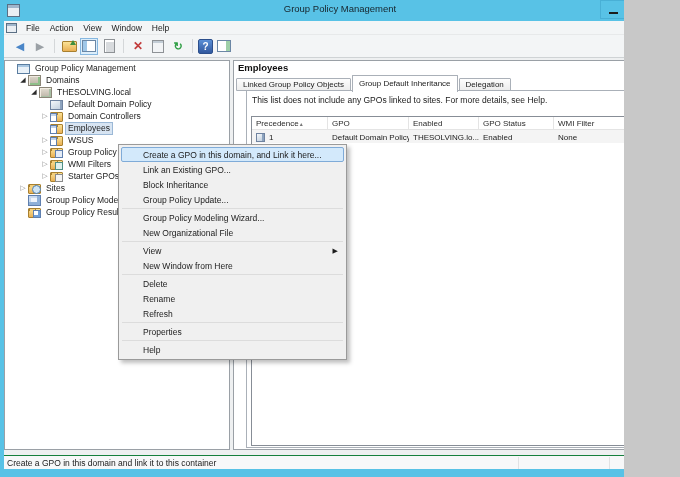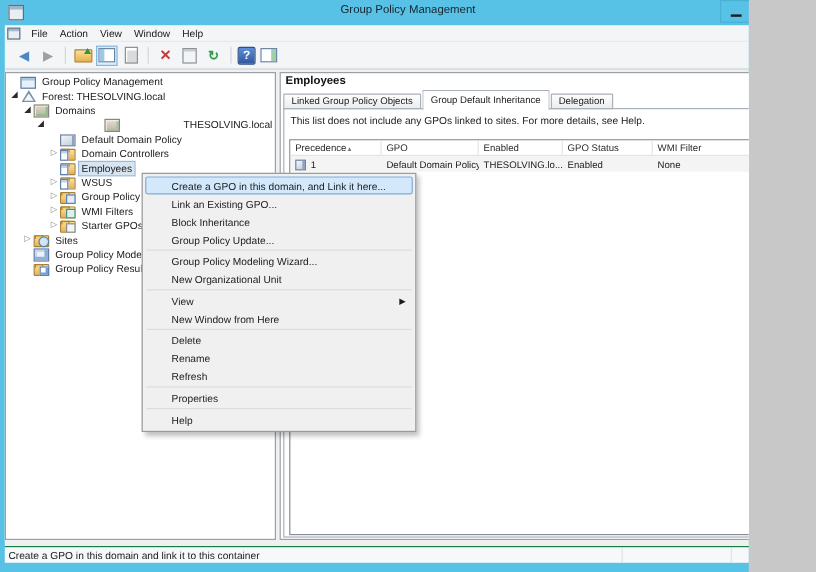--- a/index.html
+++ b/index.html
@@ -78,21 +78,21 @@
   .ic-folder-starter::after{content:"";position:absolute;right:-1px;bottom:-1px;width:6px;height:6px;background:#f4f4f4;border:1px solid #8a8a8a;}
   .ic-sites::after{content:"";position:absolute;right:-1px;bottom:-1px;width:7px;height:7px;background:#cfe4f4;border:1px solid #4f7fae;border-radius:50%;}
   .ic-results::after{content:"";position:absolute;right:-1px;bottom:-1px;width:6px;height:6px;background:#fff;border:1px solid #5f7fae;box-shadow:inset -2px -2px 0 #6f9fd8;}
   .ic-modeling{background:#eef3fa;border:1px solid #5f7fae;height:11px;box-shadow:inset -3px -3px 0 #8fb0d8,inset 2px 2px 0 #c8d9ee;}
 
   
   .pane-title{position:absolute;left:4px;top:1px;font-size:9.5px;font-weight:bold;color:#111;}
   #tabs{position:absolute;left:2px;top:13px;height:17px;display:flex;align-items:flex-end;z-index:2;}
   .tab{font-size:8px;color:#1b1b1b;background:linear-gradient(#fdfdfd,#ededed);border:1px solid #aab0b8;padding:1px 6px 1px;height:13px;margin-right:1px;border-radius:1px 1px 0 0;}
   .tab.active{background:#fff;height:17px;padding-top:3px;border-bottom:none;margin-bottom:-1px;z-index:3;position:relative;}
-  .tab-panel{position:absolute;left:2px;top:29px;width:433px;height:358px;background:#fff;border:1px solid #aab0b8;}
+  .tab-panel{position:absolute;left:12px;top:29px;width:433px;height:358px;background:#fff;border:1px solid #aab0b8;}
   .tab-hint{position:absolute;left:5px;top:4px;font-size:8.5px;color:#1b1b1b;}
 
   .listview{position:absolute;left:4px;top:25px;width:425px;height:330px;border:1px solid #878d96;background:#fff;overflow:hidden;}
   #lvh{display:flex;height:13px;border-bottom:1px solid #e4e4e4;background:#fff;}
   .lv-th{border-right:1px solid #e4e4e4;font-size:8px;color:#2a2a2a;padding:1px 0 0 4px;white-space:nowrap;overflow:hidden;display:flex;align-items:center;}
   .lv-th.filler{flex:1;border-right:none;}
   .sort-arrow{margin-left:1px;font-size:6px;color:#777;}
   .sort-arrow::before{content:"\25B4";}
   .lv-row{display:flex;height:13px;background:#f4f4f4;}
   .lv-td{font-size:8px;color:#1b1b1b;padding:1px 0 0 4px;white-space:nowrap;overflow:hidden;display:flex;align-items:center;}
@@ -162,31 +162,26 @@
     </div>
 
   <div class="workspace">
     <div class="left-pane">
       <div id="tree">
           <div class="tree-row" style="padding-left: 2px;">
             <span class="expander none"></span>
             <span class="ti ic-console"></span>
             <span class="tree-label">Group Policy Management</span>
           </div>
-          <div class="tree-row" style="padding-left: 2px;">
-            <span class="expander expanded"></span>
-            <span class="ti ic-forest"></span>
-            <span class="tree-label">Forest: THESOLVING.local</span>
-          </div>
           <div class="tree-row" style="padding-left: 13px;">
             <span class="expander expanded"></span>
             <span class="ti ic-domains"></span>
             <span class="tree-label">Domains</span>
           </div>
-          <div class="tree-row" style="padding-left: 24px; justify-content: space-between;">
+          <div class="tree-row" style="padding-left: 24px;">
             <span class="expander expanded"></span>
             <span class="ti ic-domain"></span>
             <span class="tree-label">THESOLVING.local</span>
           </div>
           <div class="tree-row" style="padding-left: 35px;">
             <span class="expander none"></span>
             <span class="ti ic-gpo"></span>
             <span class="tree-label">Default Domain Policy</span>
           </div>
           <div class="tree-row" style="padding-left: 35px;">
@@ -302,21 +297,21 @@
         <span class="menu-text">Block Inheritance</span>
       </div>
       <div class="menu-item">
         <span class="menu-text">Group Policy Update...</span>
       </div>
       <div class="menu-sep"></div>
       <div class="menu-item">
         <span class="menu-text">Group Policy Modeling Wizard...</span>
       </div>
       <div class="menu-item">
-        <span class="menu-text">New Organizational Unit</span>
+        <span class="menu-text">New Organizational File</span>
       </div>
       <div class="menu-sep"></div>
       <div class="menu-item">
         <span class="menu-text">View</span>
         <span class="submenu-arrow"></span>
       </div>
       <div class="menu-item">
         <span class="menu-text">New Window from Here</span>
       </div>
       <div class="menu-sep"></div>

